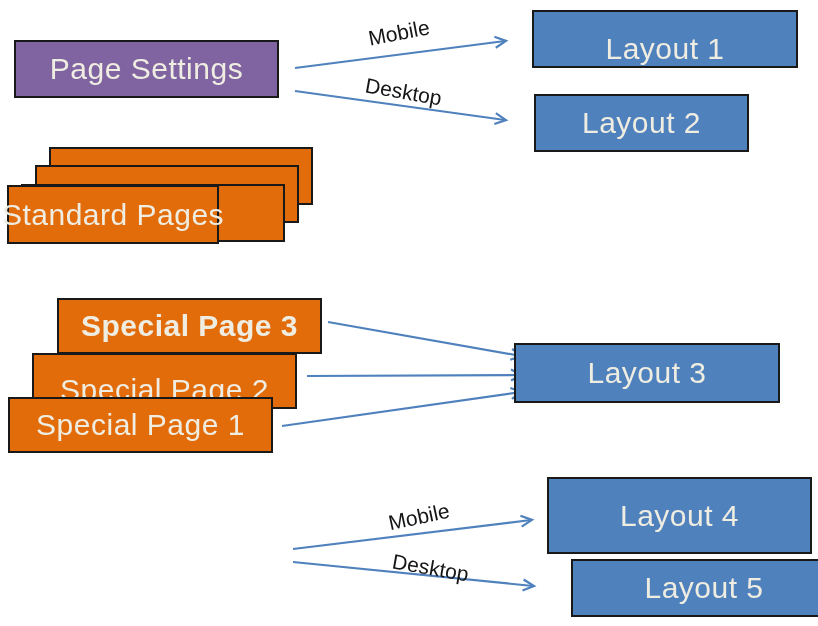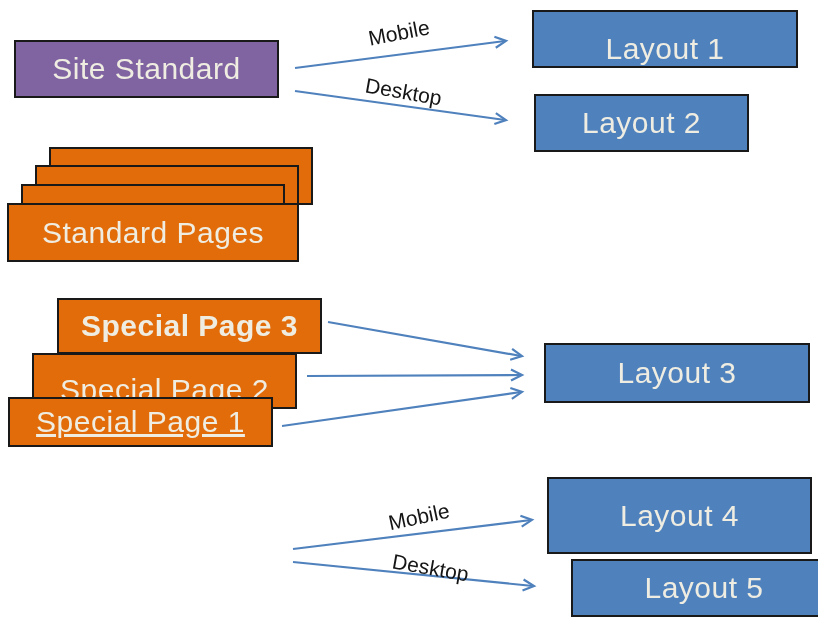--- a/index.html
+++ b/index.html
@@ -28,32 +28,32 @@
     letter-spacing: 0.5px;
   }
   .purple { background: #8064A2; }
   .orange { background: #E36C0A; }
   .blue   { background: #4F81BD; }
 
   
   #site-settings   { left: 14px;  top: 40px;  width: 265px; height: 58px; }
   #layout-1        { left: 532px; top: 10px;  width: 266px; height: 58px; align-items: flex-end; }
   #layout-2        { left: 534px; top: 94px;  width: 215px; height: 58px; }
-  #layout-3        { left: 544px; top: 343px; width: 266px; height: 60px; text-align: right; }
+  #layout-3        { left: 514px; top: 343px; width: 266px; height: 60px; text-align: right; }
   #layout-4        { left: 547px; top: 477px; width: 265px; height: 77px; }
   #layout-5        { left: 547px; top: 559px; width: 266px; height: 58px; margin-left: 24px; }
 
   .std-stack-1     { left: 49px;  top: 147px; width: 264px; height: 58px; }
   .std-stack-2     { left: 35px;  top: 165px; width: 264px; height: 58px; }
   .std-stack-3     { left: 21px;  top: 184px; width: 264px; height: 58px; }
-  #standard-pages  { left: 7px;   top: 203px; width: 292px; height: 59px; }
+  #standard-pages  { left: 7px;   top: 185px; width: 212px; height: 59px; }
 
   #special-page-3  { left: 57px;  top: 298px; width: 265px; height: 56px; font-weight: bold; }
   #special-page-2  { left: 32px;  top: 353px; width: 265px; height: 56px; align-items: flex-end; }
-  #special-page-1  { left: 8px;   top: 397px; width: 265px; height: 50px; text-decoration: underline; }
+  #special-page-1  { left: 8px;   top: 397px; width: 265px; height: 56px; }
   #special-page-4  { left: 7px;   top: 528px; width: 266px; height: 59px; }
 
   #arrow-layer {
     position: absolute;
     left: 0; top: 0;
     width: 818px;
     height: 626px;
     pointer-events: none;
   }
   .edge-label {
@@ -84,21 +84,21 @@
       <line x1="295" y1="91" x2="505" y2="120" marker-end="url(#ah)"></line>
       <line x1="328" y1="322" x2="521" y2="356" marker-end="url(#ah)"></line>
       <line x1="307" y1="376" x2="521" y2="375" marker-end="url(#ah)"></line>
       <line x1="282" y1="426" x2="521" y2="392" marker-end="url(#ah)"></line>
       <line x1="293" y1="549" x2="531" y2="520" marker-end="url(#ah)"></line>
       <line x1="293" y1="562" x2="533" y2="586" marker-end="url(#ah)"></line>
     </g>
   </svg>
 
   <div class="box purple" id="site-settings">
-    <span>Site Standard</span>
+    <span>Page Settings</span>
   </div>
 
   <div class="box orange std-stack-1"></div>
   <div class="box orange std-stack-2"></div>
   <div class="box orange std-stack-3"></div>
   <div class="box orange" id="standard-pages">
     <span>Standard Pages</span>
   </div>
 
   <div class="box orange" id="special-page-3">

